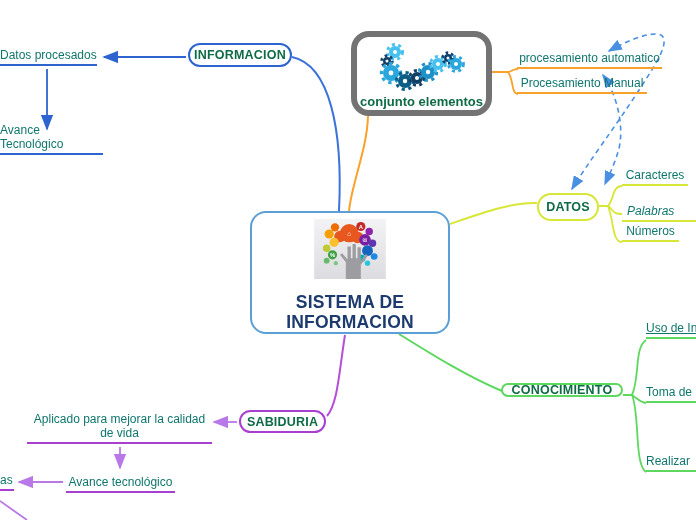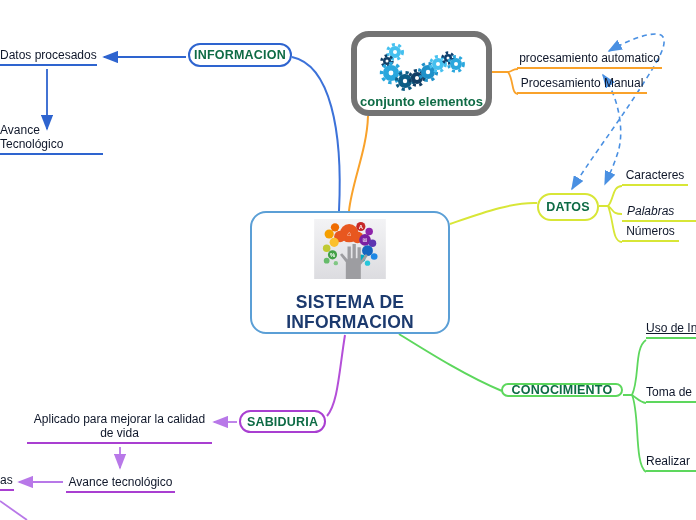--- a/index.html
+++ b/index.html
@@ -7,21 +7,21 @@
   #wires{position:absolute;left:0;top:0;width:696px;height:520px;}
   .node{
     position:absolute;box-sizing:border-box;background:#fff;
     border:2px solid;border-radius:14px;
     display:flex;align-items:center;justify-content:center;
     font-weight:bold;font-size:12.5px;color:#0e6b45;letter-spacing:.2px;
     white-space:nowrap;
   }
   .lbl{
     position:absolute;box-sizing:border-box;
-    font-size:12px;color:#0f172a;line-height:1.18;
+    font-size:12px;color:#0f766e;line-height:1.18;
     border-bottom:2px solid;
     display:flex;align-items:flex-end;justify-content:center;
     padding-bottom:2px;text-align:center;
   }
   .lbl.left{justify-content:flex-start;text-align:left;}
   .lbl.clip{overflow:hidden;white-space:nowrap;}
   .b-blue{border-color:#2e64cf;}
   .b-orange{border-color:#f9a22b;}
   .b-yellow{border-color:#d8e637;}
   .b-green{border-color:#5dd75d;}

